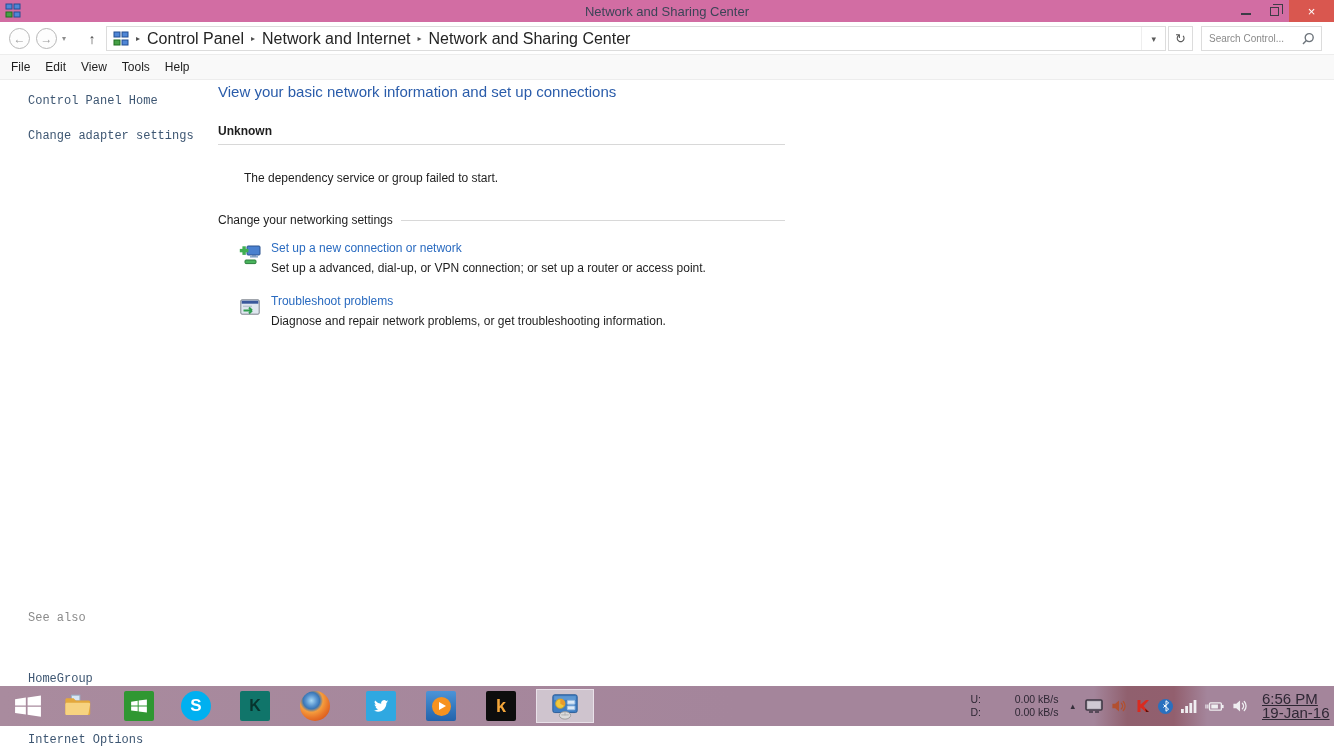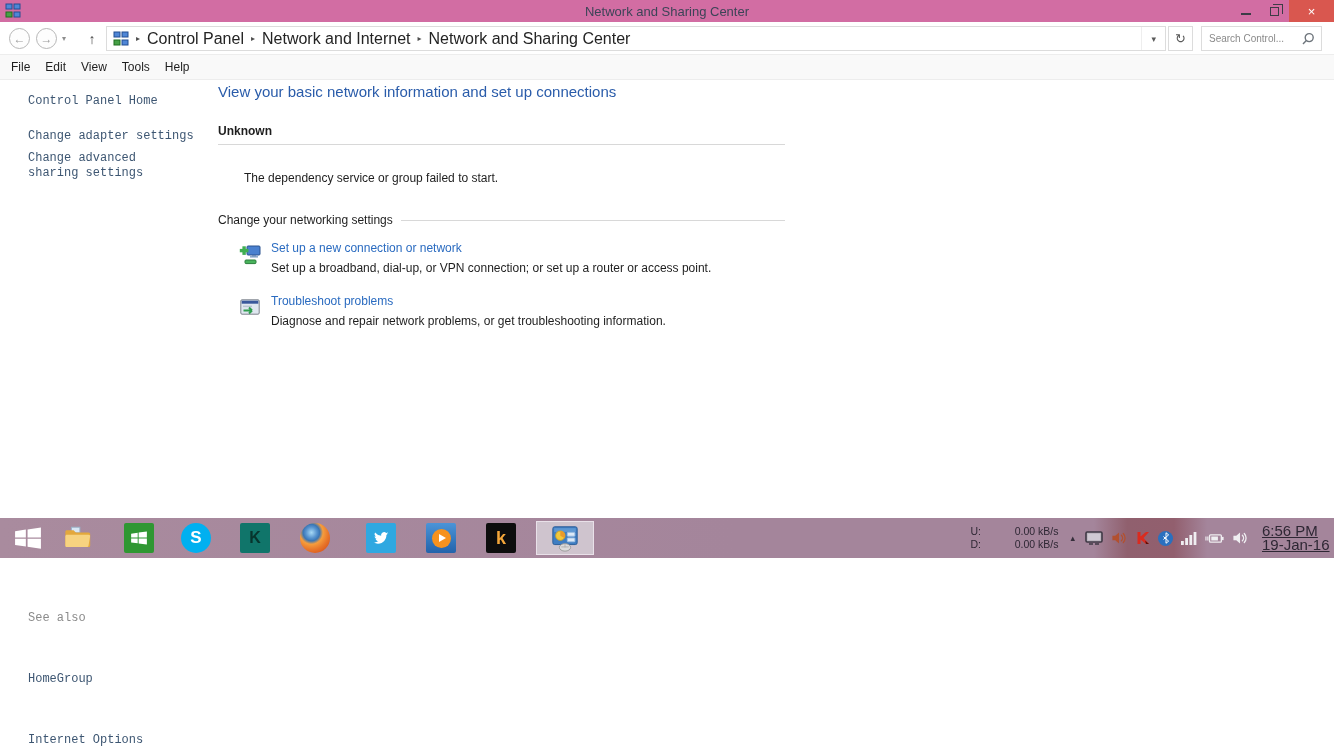--- a/index.html
+++ b/index.html
@@ -1,18 +1,18 @@
 <!DOCTYPE html>
 <html><head>
 <meta charset="utf-8">
 <style>
   * { margin:0; padding:0; box-sizing:border-box; }
   html,body { width:1334px; height:750px; overflow:hidden; }
   body { font-family:"Liberation Sans", sans-serif; font-size:12px; color:#1e1e1e; background:#fff; }
-  .screen { position:relative; width:1334px; height:558px; background:#86efac; }
+  .screen { position:relative; width:1334px; height:726px; background:#86efac; }
 
   
   .titlebar { position:absolute; top:0; left:0; right:0; height:22px; background:#d26da3; display:flex; align-items:center; }
   .win-icon { position:absolute; left:5px; top:3px; width:16px; height:16px; cursor:pointer; }
   .title { width:100%; text-align:center; font-size:13px; color:#3c4457; }
   .controls { position:absolute; right:0; top:0; height:22px; display:flex; }
   .ctrl { width:29px; height:22px; display:flex; align-items:center; justify-content:center; cursor:pointer; }
   .ctrl.close { width:45px; background:#d9574f; }
   .minbar { display:block; width:10px; height:2px; background:#3c3c46; margin-top:5px; }
   .restore-glyph { position:relative; width:9px; height:9px; border:1px solid #3c3c46; }
@@ -172,21 +172,20 @@
     <span class="menu-item">Edit</span>
     <span class="menu-item">View</span>
     <span class="menu-item">Tools</span>
     <span class="menu-item">Help</span>
   </div>
 
   <div class="bodyarea">
     <div class="sidebar">
       <div class="side-home">Control Panel Home</div>
       <div class="side-link sl-1">Change adapter settings</div>
-      <div class="side-link sl-2">Change advanced sharing settings</div>
       <div class="see-also">
         <div class="see-label">See also</div>
         <div class="side-link">HomeGroup</div>
         <div class="side-link">Internet Options</div>
         <div class="side-link">Windows Firewall</div>
       </div>
     </div>
 
     <div class="main">
       <h1 class="page-heading">View your basic network information and set up connections</h1>
@@ -205,21 +204,21 @@
               <rect x="9" y="3" width="13" height="9" rx="1" fill="#4a80cf" stroke="#2a5390"></rect>
               <rect x="12" y="13" width="8" height="1.6" fill="#8fa9cc"></rect>
               <rect x="14" y="12" width="4" height="1.4" fill="#6d8cb8"></rect>
               <rect x="1.8" y="5.9" width="8.6" height="3.4" fill="#3fae52"></rect>
               <rect x="4.4" y="3.3" width="3.4" height="8.6" fill="#3fae52"></rect>
               <rect x="7" y="17" width="11" height="3.6" rx="1" fill="#49b35c" stroke="#2c7e3c"></rect>
             </svg>
         </span>
         <div class="task-text">
           <a class="task-link">Set up a new connection or network</a>
-          <div class="task-desc">Set up a broadband, dial-up, or VPN connection; or set up a router or access point.</div>
+          <div class="task-desc">Set up a advanced, dial-up, or VPN connection; or set up a router or access point.</div>
         </div>
       </div>
 
       <div class="task-item">
         <span class="task-icon">
           <svg viewBox="0 0 24 24" width="24" height="24">
               <rect x="2.8" y="3.8" width="18.4" height="14.4" rx="1.2" fill="#dfe7f0" stroke="#7d838c"></rect>
               <rect x="3.7" y="4.7" width="16.6" height="3" fill="#39589c"></rect>
               <rect x="5" y="9.6" width="9" height="1.5" fill="#b9c4d2"></rect>
               <path d="M5.5 14.5h8.5m0 0-3-3m3 3-3 3" stroke="#2f9e4f" stroke-width="2" fill="none"></path>

